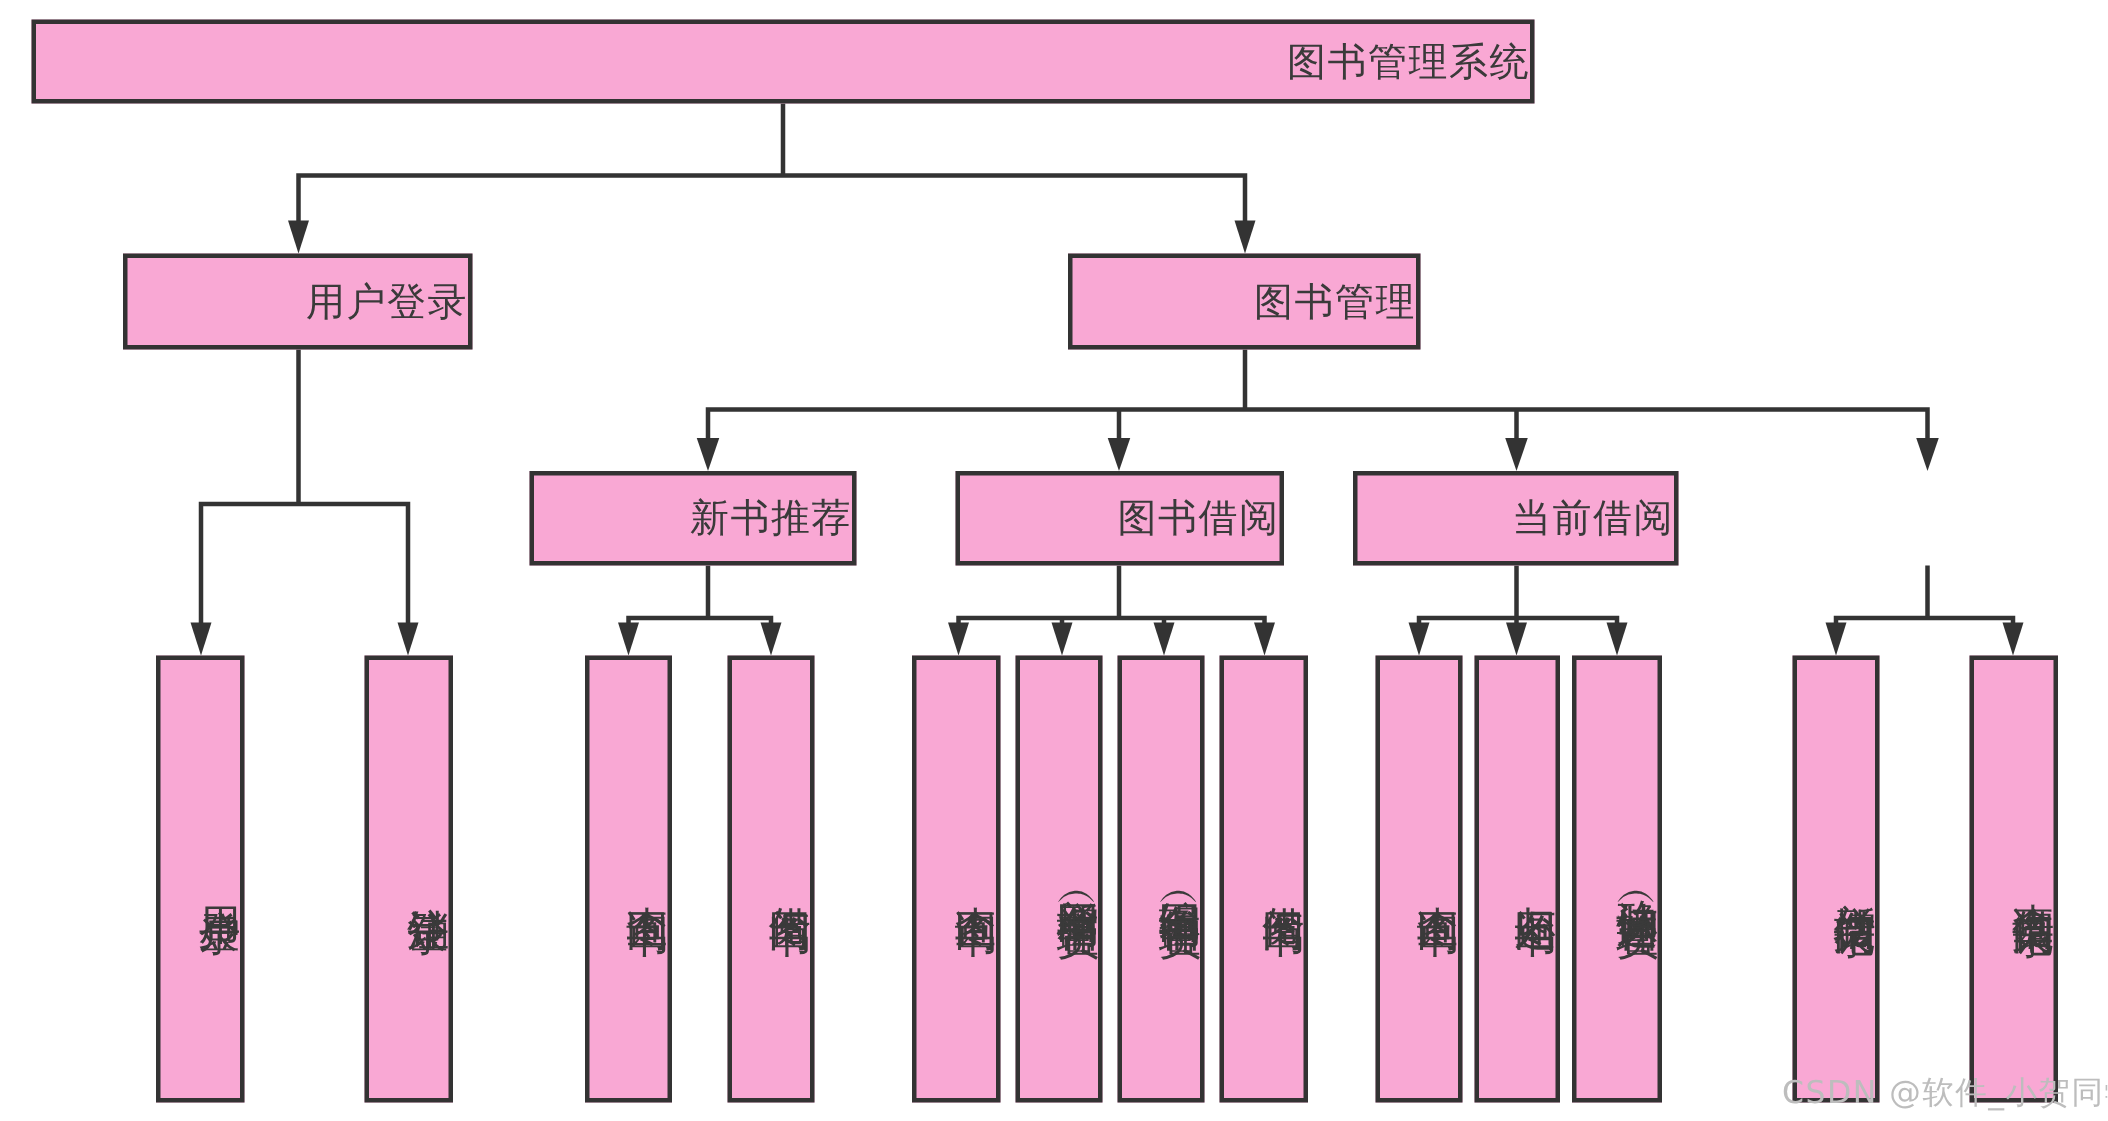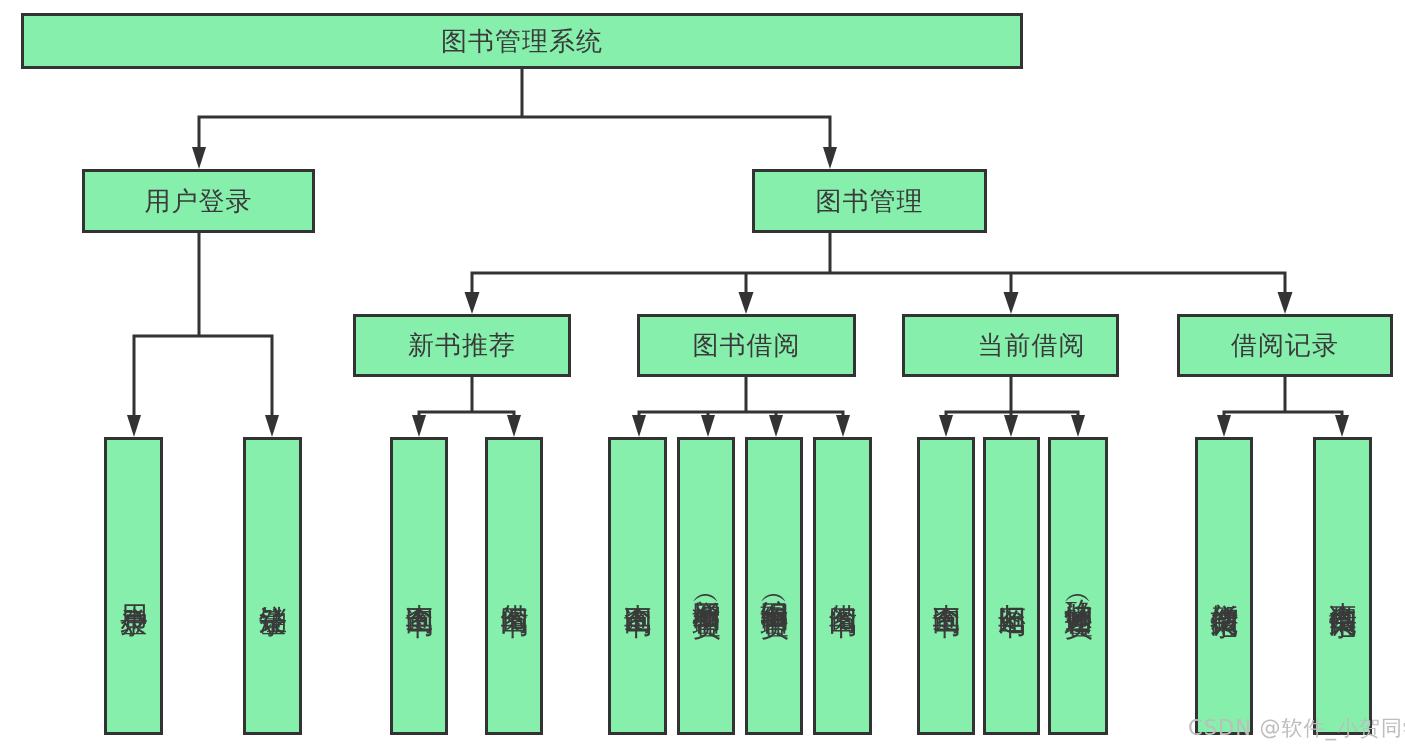--- a/index.html
+++ b/index.html
@@ -16,47 +16,47 @@
     overflow: hidden;
   }
   #wires {
     position: absolute;
     left: 0; top: 0;
     width: 1405px;
     height: 747px;
   }
   .box {
     position: absolute;
-    background: #86efac;
+    background: #f9a8d4;
     border: 3px solid #333333;
     box-sizing: border-box;
     display: flex;
     align-items: center;
-    justify-content: center;
+    justify-content: flex-end;
   }
   .h-label {
     font-size: 26px;
     color: #3a3a3a;
     letter-spacing: 1px;
     white-space: nowrap;
   }
   .v-label {
     writing-mode: vertical-rl;
     text-orientation: mixed;
     font-size: 28px;
     color: #3a3a3a;
     letter-spacing: 2px;
     line-height: 1;
     white-space: nowrap;
   }
   
   .n-root   { left: 21px;   top: 13px;  width: 1002px; height: 56px; }
   
   .n-l2-0   { left: 82px;   top: 169px; width: 233px;  height: 64px; }
-  .n-l2-1   { left: 752px;  top: 169px; width: 235px;  height: 64px; }
+  .n-l2-1   { left: 712px;  top: 169px; width: 235px;  height: 64px; }
   
   .n-l3-0   { left: 353px;  top: 314px; width: 218px;  height: 63px; }
   .n-l3-1   { left: 637px;  top: 314px; width: 219px;  height: 63px; }
   .n-l3-2   { left: 902px;  top: 314px; width: 217px;  height: 63px; padding-left: 42px; }
   .n-l3-3   { left: 1177px; top: 314px; width: 216px;  height: 63px; }
   
   .leaf     { top: 437px; height: 298px; }
   .n-leaf-0  { left: 104px;  width: 59px; }
   .n-leaf-1  { left: 243px;  width: 59px; }
   .n-leaf-2  { left: 390px;  width: 58px; }
@@ -142,23 +142,20 @@
 
   <div class="box n-l3-0">
     <span class="h-label">新书推荐</span>
   </div>
   <div class="box n-l3-1">
     <span class="h-label">图书借阅</span>
   </div>
   <div class="box n-l3-2">
     <span class="h-label">当前借阅</span>
   </div>
-  <div class="box n-l3-3">
-    <span class="h-label">借阅记录</span>
-  </div>
 
   <div class="box leaf n-leaf-0">
     <span class="v-label">用户登录</span>
   </div>
   <div class="box leaf n-leaf-1">
     <span class="v-label">注销登录</span>
   </div>
   <div class="box leaf n-leaf-2">
     <span class="v-label">查询图书</span>
   </div>

